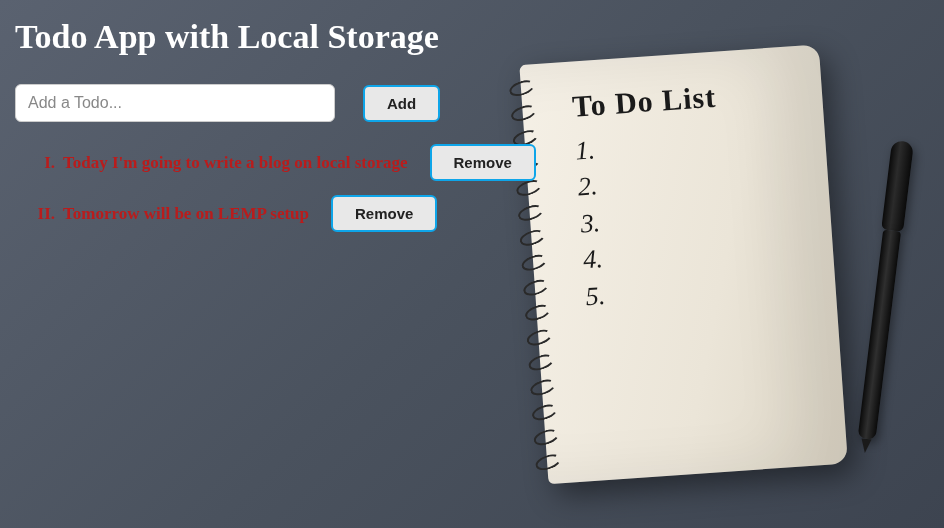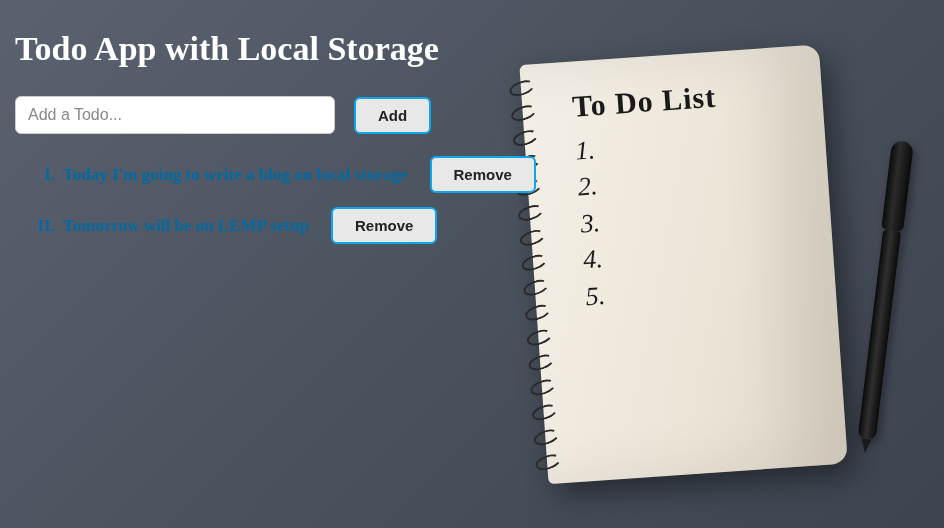--- a/index.html
+++ b/index.html
@@ -6,34 +6,34 @@
     body {
       width: 944px;
       height: 528px;
       background: linear-gradient(135deg, #5a6270 0%, #4a525e 50%, #3d4450 100%);
       font-family: Georgia, 'Times New Roman', serif;
       color: #fff;
       position: relative;
       overflow: hidden;
     }
     .content {
-      padding: 30px 15px;
+      padding: 18px 15px;
       position: relative;
       z-index: 2;
     }
     h1 {
       font-size: 34px;
       font-weight: bold;
       margin-bottom: 28px;
       color: #fff;
     }
     .input-row {
       display: flex;
       align-items: center;
-      gap: 19px;
+      gap: 28px;
       margin-bottom: 22px;
     }
     .todo-input {
       width: 320px;
       height: 38px;
       padding: 8px 12px;
       font-size: 16px;
       font-family: Arial, sans-serif;
       border: 1px solid #ccc;
       border-radius: 6px;
@@ -58,21 +58,21 @@
     }
     .todo-item {
       display: flex;
       align-items: center;
       gap: 22px;
       margin-bottom: 14px;
     }
     .todo-text {
       font-size: 17px;
       font-weight: bold;
-      color: #0369a1;
+      color: #b91c1c;
     }
     .roman { display: inline-block; min-width: 22px; text-align: right; margin-right: 4px; }
     
     .notebook {
       position: absolute;
       right: 100px;
       top: 55px;
       width: 340px;
       height: 430px;
       transform: rotate(-4deg);

